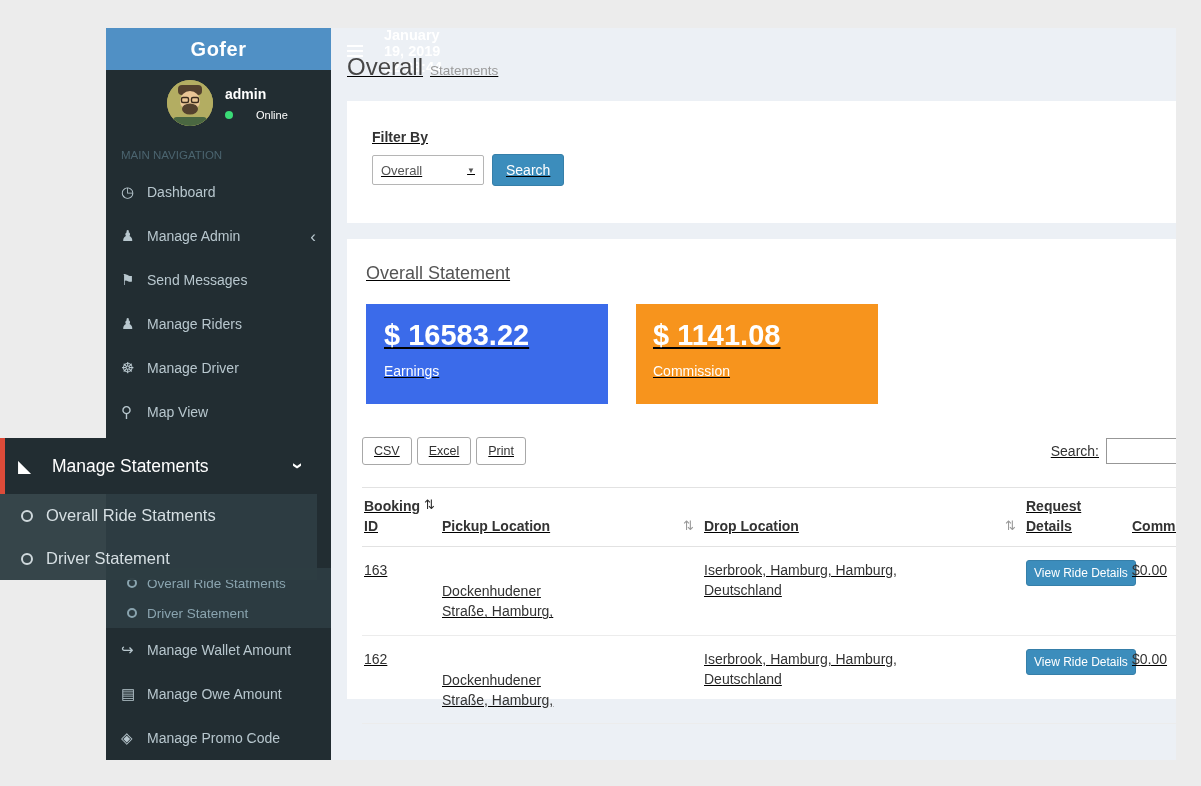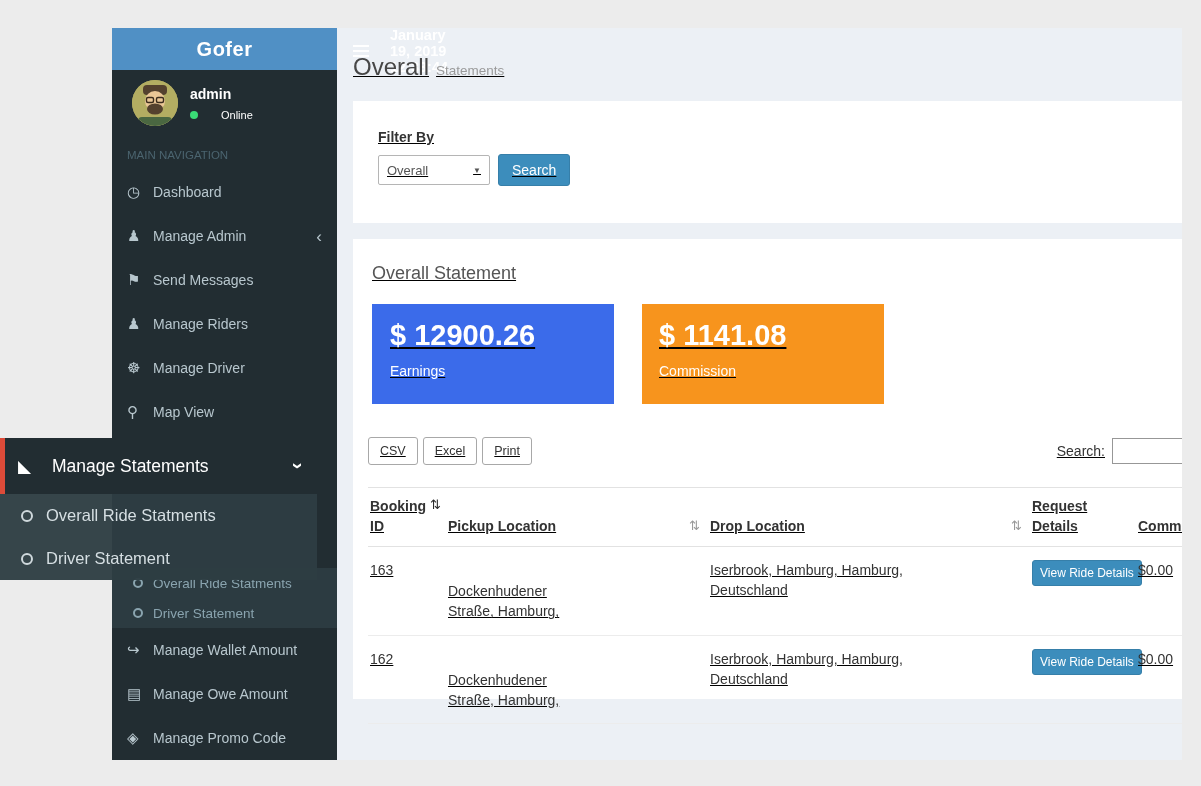--- a/index.html
+++ b/index.html
@@ -1,26 +1,26 @@
 <!DOCTYPE html>
 <html><head>
 <meta charset="utf-8">
 <style>
   * { margin:0; padding:0; box-sizing:border-box; }
   html,body { width:1201px; height:786px; overflow:hidden; }
   body { background:#ececec; font-family:"Liberation Sans", sans-serif; position:relative; }
 
-  .app { position:absolute; left:112px; top:28px; width:1070px; height:732px;
+  .app { position:absolute; left:106px; top:28px; width:1070px; height:732px;
          display:flex; background:#ecf0f5; overflow:hidden;justify-content:space-between; }
 
   
   .sidebar { width:225px; background:#222d32; flex-shrink:0; display:flex; flex-direction:column; }
   .logo { height:45px; color:#fff; font-size:20px; font-weight:bold; letter-spacing:.5px;
           display:flex; align-items:center; justify-content:center; cursor:pointer; }
-  .user-panel { height:67px; padding:10px 20px; display:flex; align-items:center; gap:12px; }
+  .user-panel { height:67px; padding:10px 20px; display:flex; align-items:center; gap:12px;margin-left:41px; }
   .avatar { width:46px; height:46px; border-radius:50%; overflow:hidden; flex-shrink:0; background:#b3ad62; }
   .user-name { font-size:14px; font-weight:bold; color:#fff; margin-bottom:7px; }
   .user-status { font-size:11px; color:#fff; display:flex; align-items:center; gap:23px; }
   .dot { width:8px; height:8px; border-radius:50%; background:#3adb76; display:inline-block; }
   .nav-header { color:#4b646f; font-size:11.5px; padding:13px 15px 9px; }
   .menu { list-style:none; }
   .menu li { height:44px; display:flex; align-items:center; padding:0 15px; color:#b8c7ce;
              font-size:14px; cursor:pointer; }
   .mi { width:26px; font-size:15px; flex-shrink:0; }
   .chev-left { margin-left:auto; font-size:17px; line-height:1; }
@@ -207,21 +207,21 @@
           </div>
           <button class="btn-search">Search</button>
         </div>
       </div>
 
       <div class="panel statement-panel">
         <div class="stmt-title">Overall Statement</div>
 
         <div class="cards">
           <div class="card" style="background: rgb(59, 107, 234);">
-            <div class="card-value">$ 12900.26</div>
+            <div class="card-value">$ 16583.22</div>
             <div class="card-label">Earnings</div>
           </div>
           <div class="card" style="background: rgb(247, 148, 29); padding-left: 17px;">
             <div class="card-value">$ 1141.08</div>
             <div class="card-label">Commission</div>
           </div>
         </div>
 
         <div class="dt-toolbar">
           <button class="dt-btn">CSV</button>

